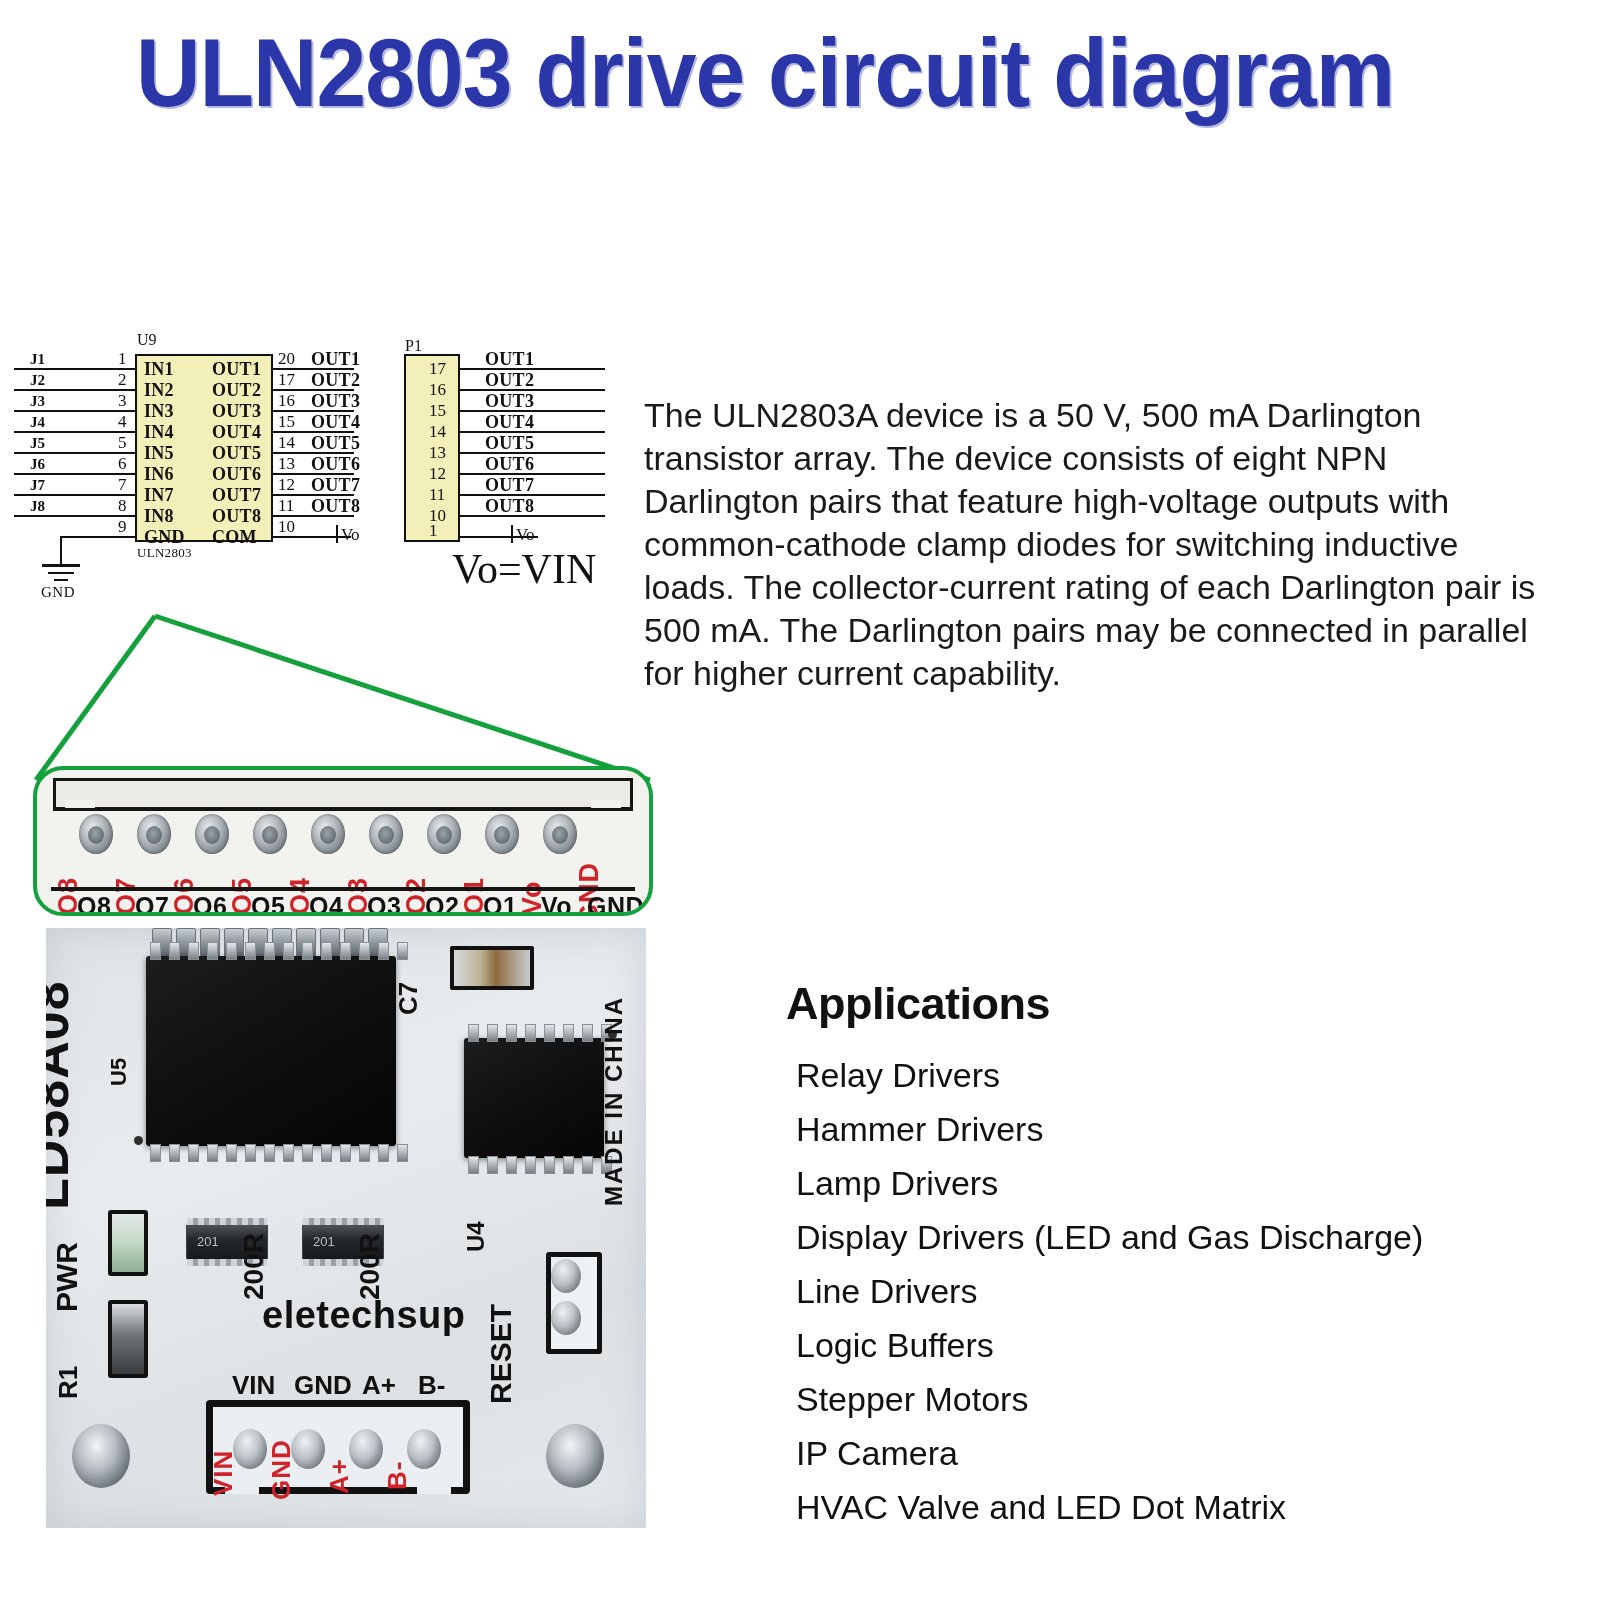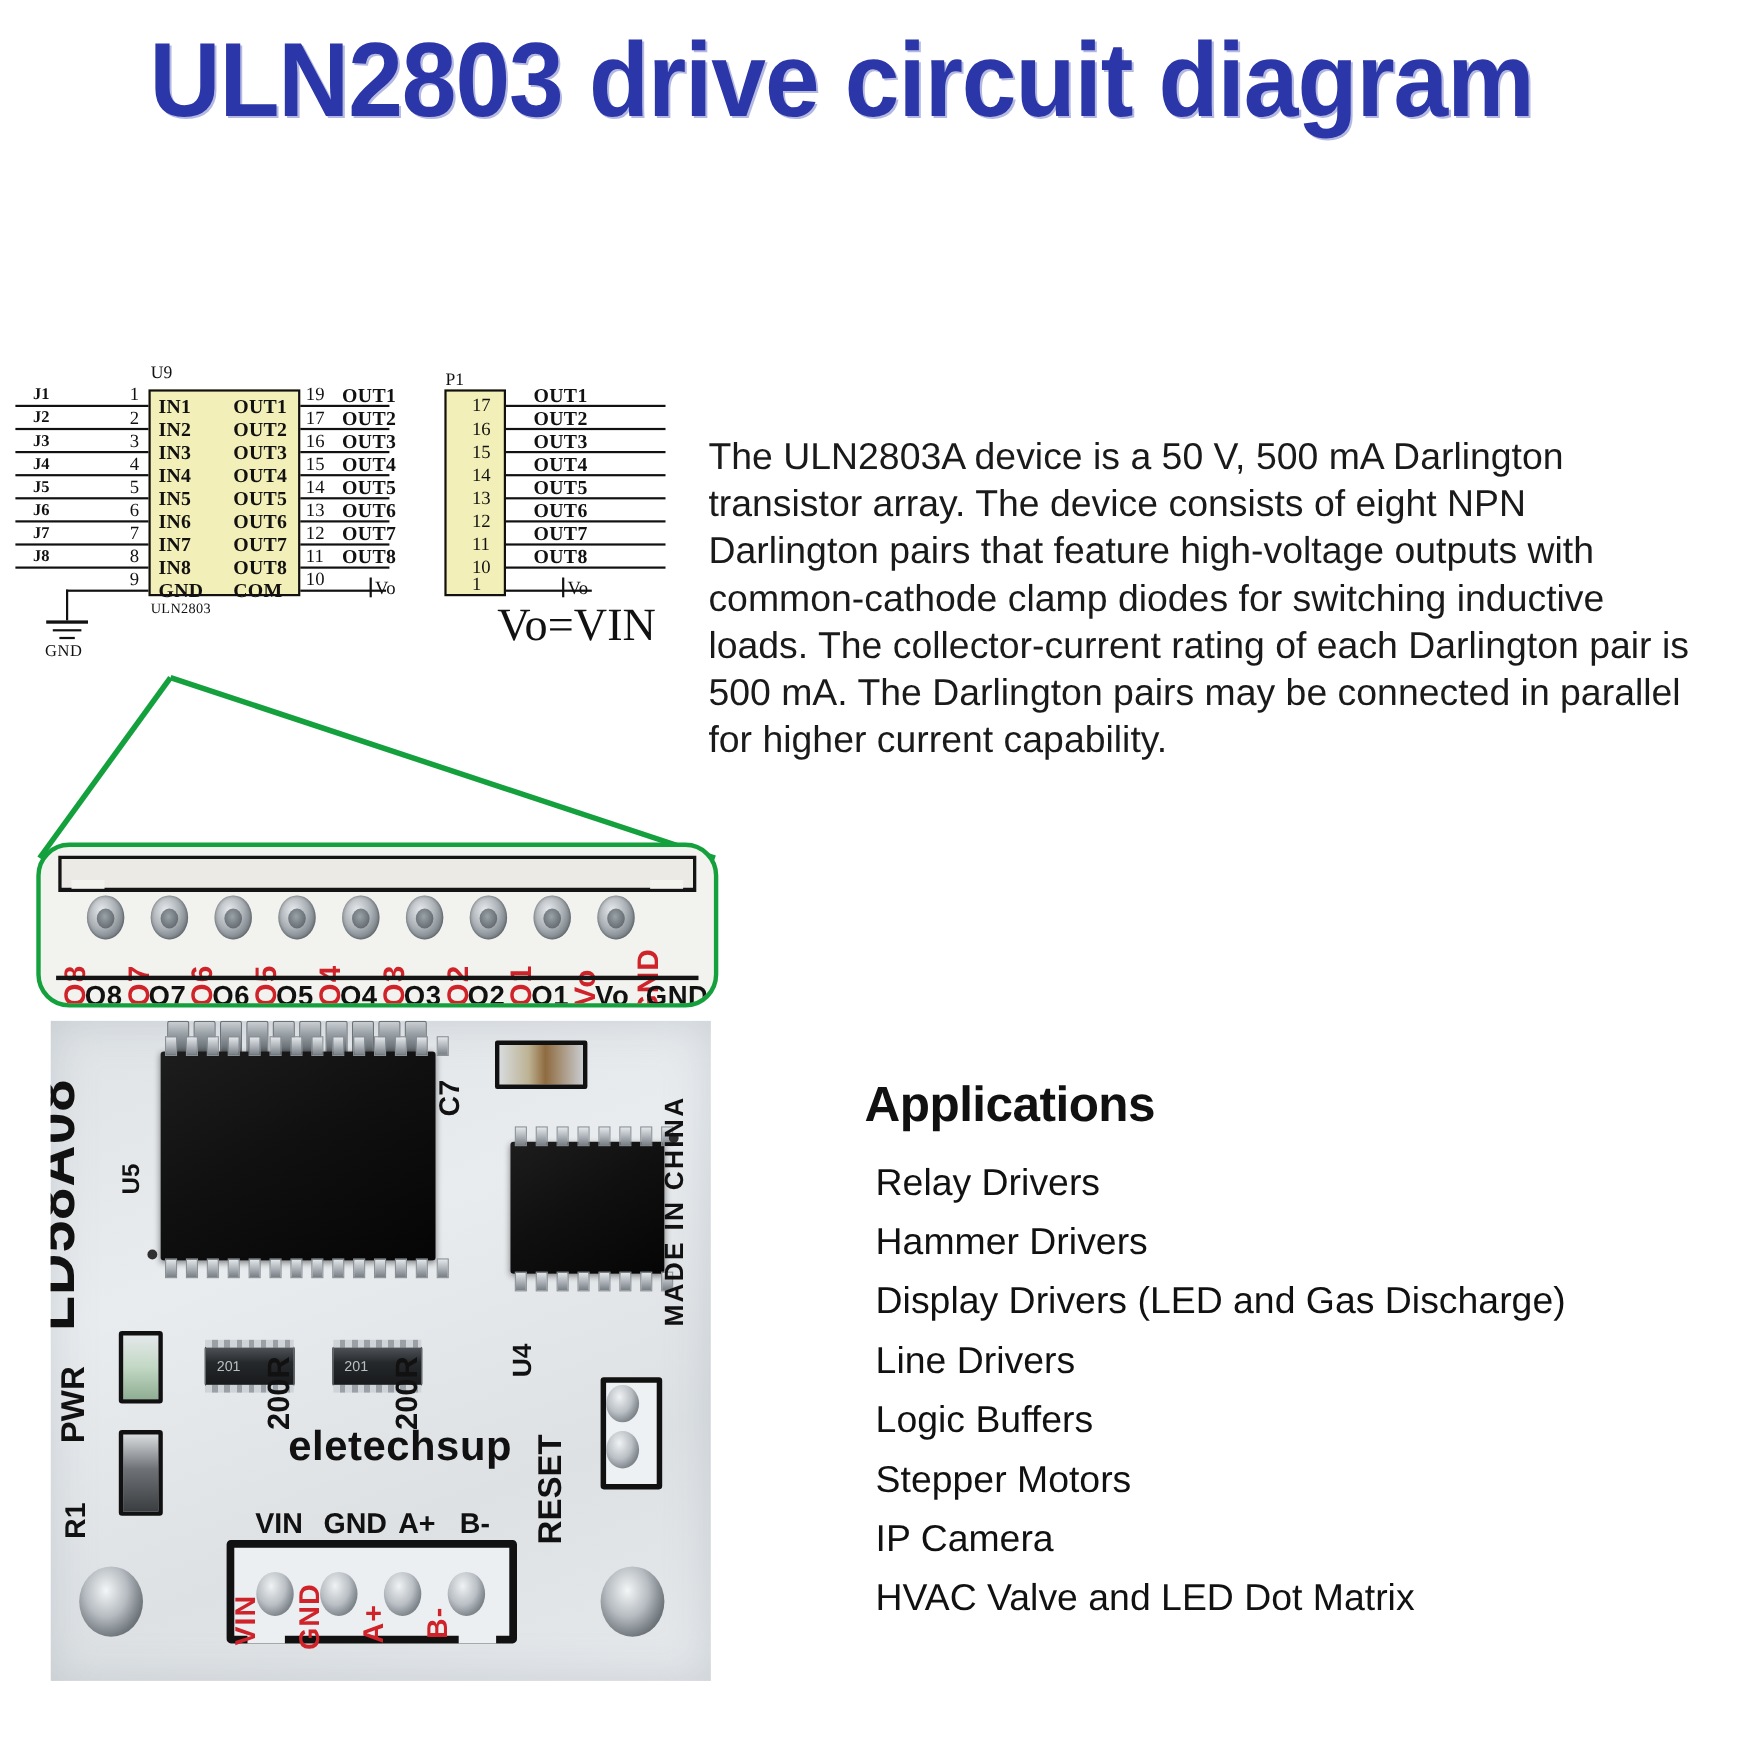--- a/index.html
+++ b/index.html
@@ -252,21 +252,21 @@
     <div class="sch-txt lbl-in" style="left:130px;top:202px;">GND</div>
     <div class="sch-wire" style="left:46px;top:210px;width:75px;"></div>
     <div class="sch-vwire" style="left:46px;top:210px;height:28px;"></div>
     <div class="sch-wire" style="left:28px;top:238px;width:38px;height:3px;"></div>
     <div class="sch-wire" style="left:34px;top:246px;width:26px;"></div>
     <div class="sch-wire" style="left:40px;top:253px;width:14px;"></div>
     <div class="sch-txt lbl-gndsym" style="left:27px;top:259px;">GND</div>
 
     <div class="sch-txt lbl-out" style="left:198px;top:34px;">OUT1</div>
     <div class="sch-wire" style="left:259px;top:42px;width:81px;"></div>
-    <div class="sch-txt lbl-pin" style="left:264px;top:24px;">19</div>
+    <div class="sch-txt lbl-pin" style="left:264px;top:24px;">20</div>
     <div class="sch-txt lbl-out" style="left:297px;top:24px;">OUT1</div>
 
     <div class="sch-txt lbl-out" style="left:198px;top:55px;">OUT2</div>
     <div class="sch-wire" style="left:259px;top:63px;width:81px;"></div>
     <div class="sch-txt lbl-pin" style="left:264px;top:45px;">17</div>
     <div class="sch-txt lbl-out" style="left:297px;top:45px;">OUT2</div>
 
     <div class="sch-txt lbl-out" style="left:198px;top:76px;">OUT3</div>
     <div class="sch-wire" style="left:259px;top:84px;width:81px;"></div>
     <div class="sch-txt lbl-pin" style="left:264px;top:66px;">16</div>
@@ -348,20 +348,21 @@
 
   <div id="desc">
     <p>The ULN2803A device is a 50 V, 500 mA Darlington transistor array. The device consists of eight NPN Darlington pairs that feature high-voltage outputs with common-cathode clamp diodes for switching inductive loads. The collector-current rating of each Darlington pair is 500 mA. The Darlington pairs may be connected in parallel for higher current capability.</p>
   </div>
 
 
   <div id="apps">
     <div class="apps-title">Applications</div>
     <div class="app-item">Relay Drivers</div>
     <div class="app-item">Hammer Drivers</div>
+    <div class="app-item">Lamp Drivers</div>
     <div class="app-item">Display Drivers (LED and Gas Discharge)</div>
     <div class="app-item">Line Drivers</div>
     <div class="app-item">Logic Buffers</div>
     <div class="app-item">Stepper Motors</div>
     <div class="app-item">IP Camera</div>
     <div class="app-item">HVAC Valve and LED Dot Matrix</div>
   </div>
 
   <svg id="callout" viewBox="0 0 680 360">
     <polyline points="155,26 36,190" fill="none" stroke="#14a03c" stroke-width="5"></polyline>

